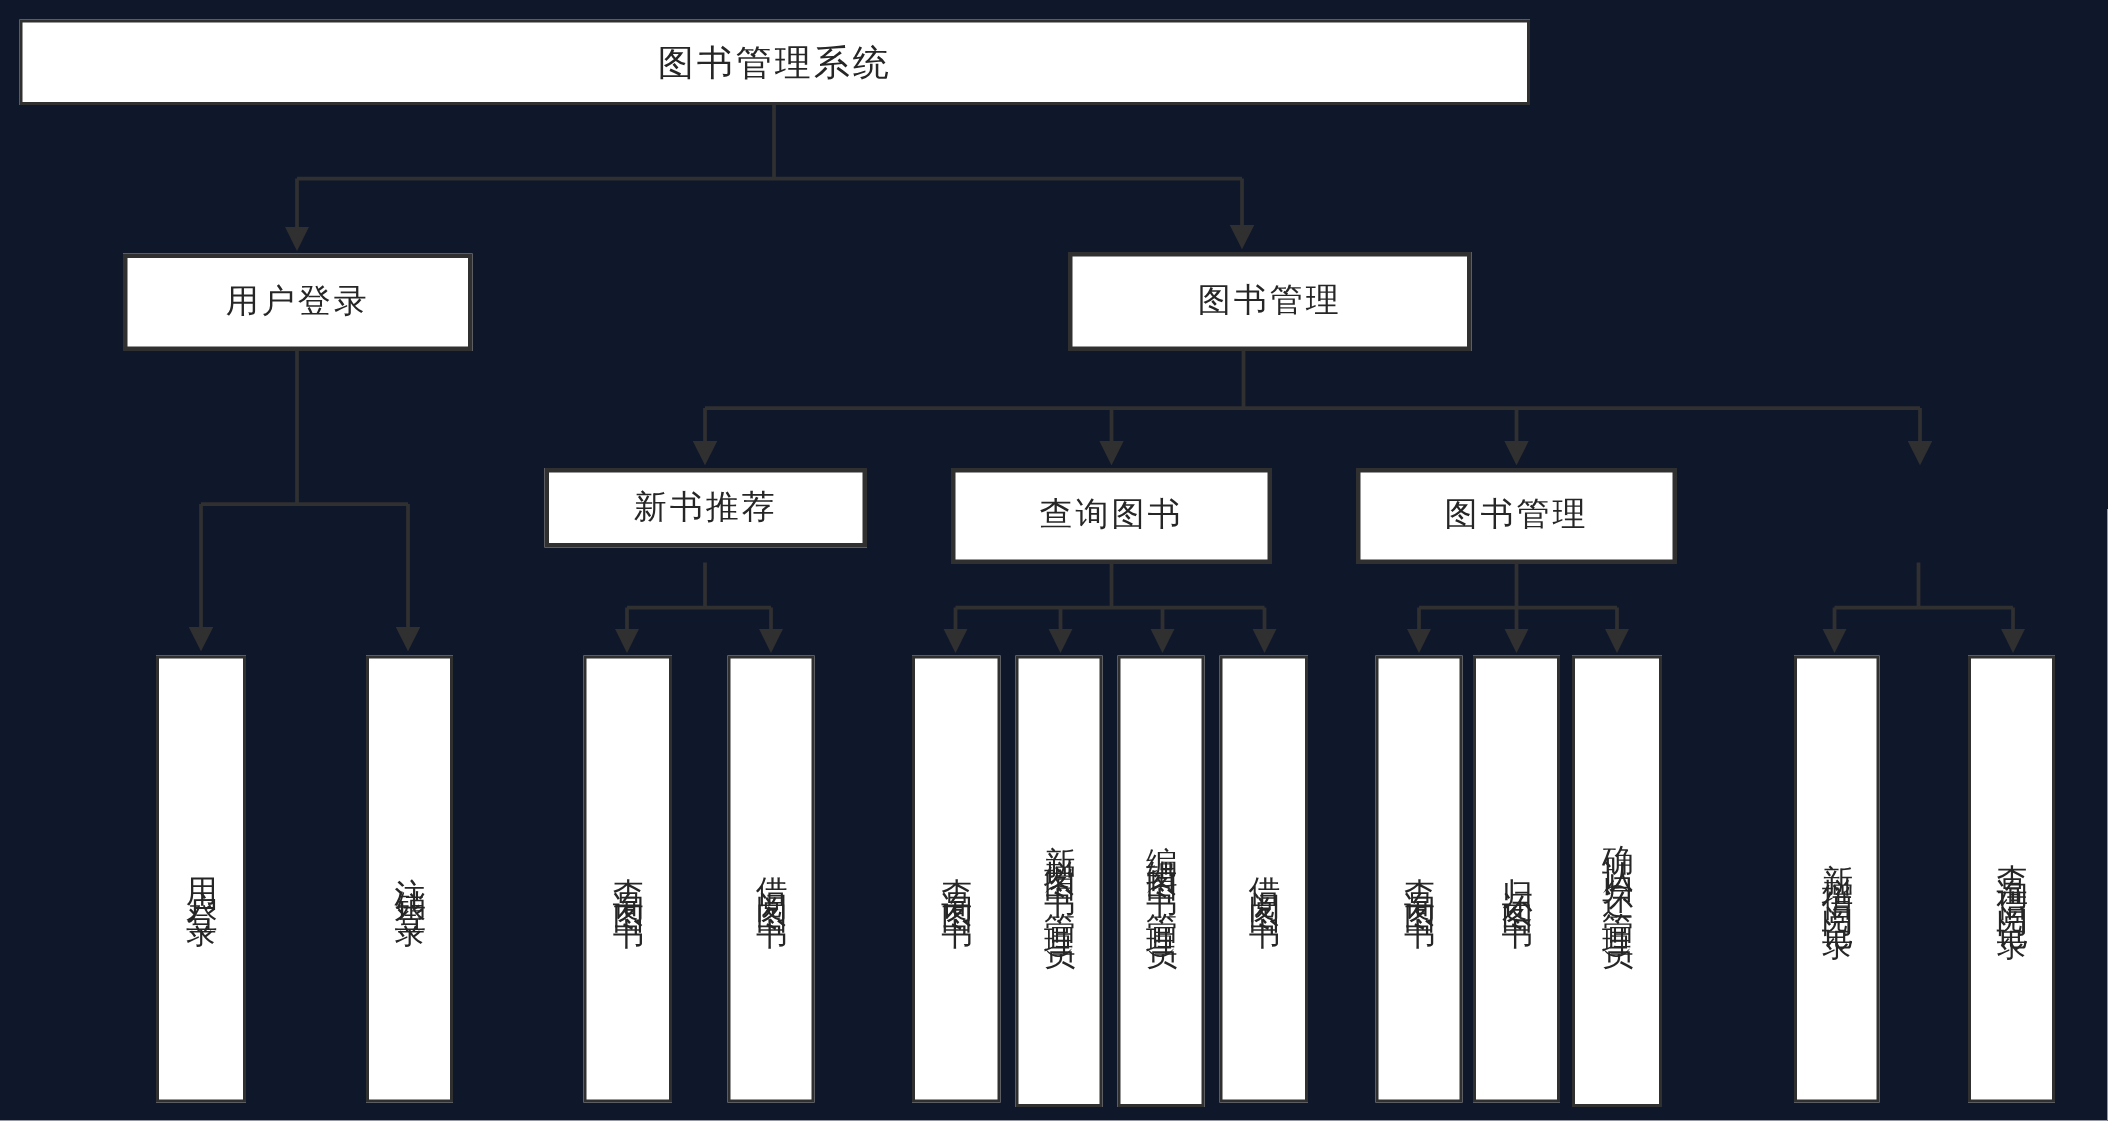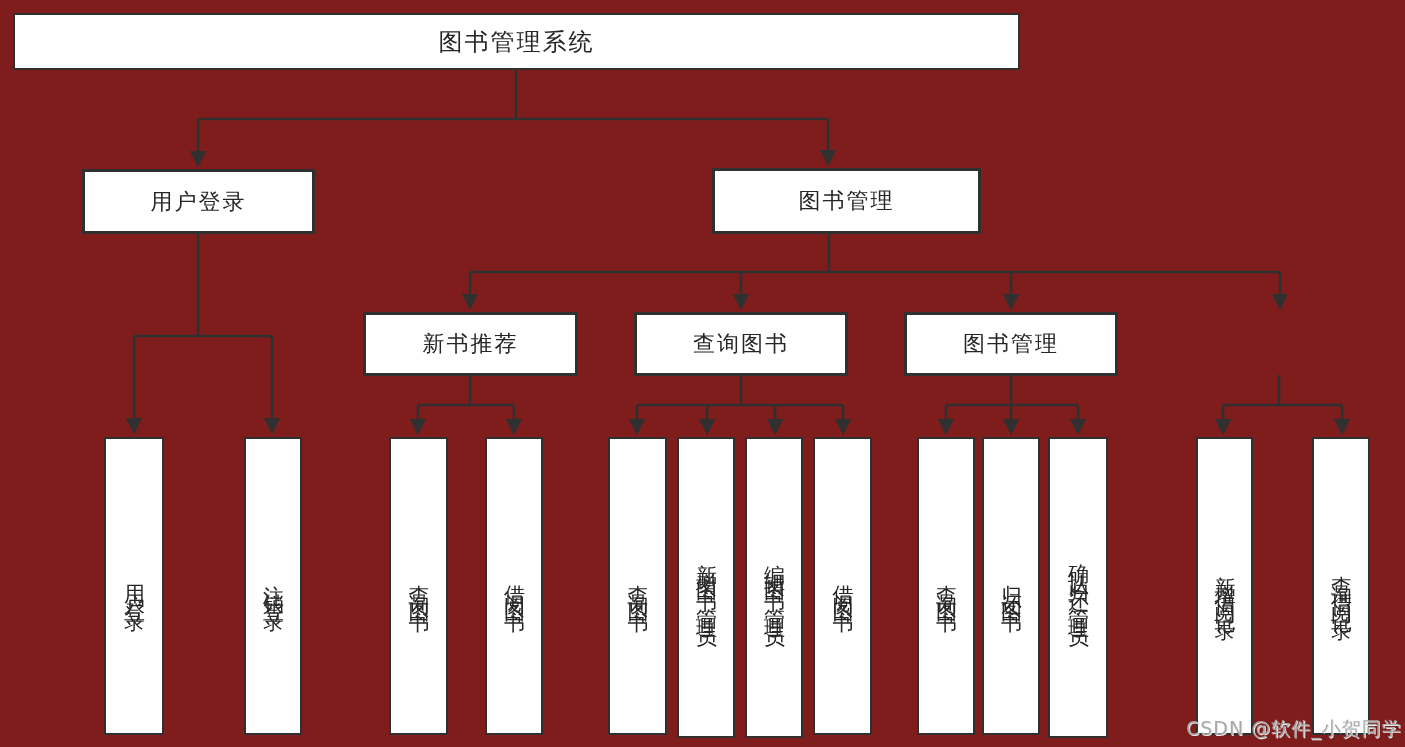--- a/index.html
+++ b/index.html
@@ -1,18 +1,18 @@
 <!DOCTYPE html>
 <html><head>
 <meta charset="utf-8">
 <style>
   html,body{margin:0;padding:0;background:#ffffff;}
   body{font-family:"DejaVu Sans","Liberation Sans",sans-serif;}
   .canvas{
-    position:relative;width:1405px;height:747px;background:#7f1d1d;overflow:hidden;
+    position:relative;width:1405px;height:747px;background:#0f172a;overflow:hidden;
   }
   .wires{position:absolute;left:0;top:0;z-index:1;pointer-events:none;}
   .node{
     position:absolute;box-sizing:border-box;background:#ffffff;border:3px solid #303030;
     display:flex;align-items:center;justify-content:center;
     color:#262626;font-size:22px;letter-spacing:2px;z-index:2;line-height:1;
     white-space:nowrap;
   }
   .node.root{border-width:2px;font-size:24px;}
   .node.leaf{border-width:2px;}
@@ -84,21 +84,21 @@
     <span>图书管理系统</span>
   </div>
 
   <div class="node" style="left:82px;top:169px;width:233px;height:65px">
     <span>用户登录</span>
   </div>
   <div class="node" style="left:712px;top:168px;width:269px;height:66px">
     <span>图书管理</span>
   </div>
 
-  <div class="node" style="left:363px;top:312px;width:215px;height:64px">
+  <div class="node" style="left:363px;top:312px;width:215px;height:53px">
     <span>新书推荐</span>
   </div>
   <div class="node" style="left:634px;top:312px;width:214px;height:64px">
     <span>查询图书</span>
   </div>
   <div class="node" style="left:904px;top:312px;width:214px;height:64px">
     <span>图书管理</span>
   </div>
 
   <div class="node leaf" style="left:104px;top:437px;width:60px;height:298px">
@@ -138,15 +138,14 @@
     <span class="vtext">确认归还（管理员）</span>
   </div>
 
   <div class="node leaf" style="left:1196px;top:437px;width:57px;height:298px">
     <span class="vtext">新增借阅记录</span>
   </div>
   <div class="node leaf" style="left:1312px;top:437px;width:58px;height:298px">
     <span class="vtext">查询借阅记录</span>
   </div>
 
-  <div class="watermark" style="left:1186px;top:716px">CSDN @软件_小贺同学</div>
 
 </div>
 
 </body></html>

